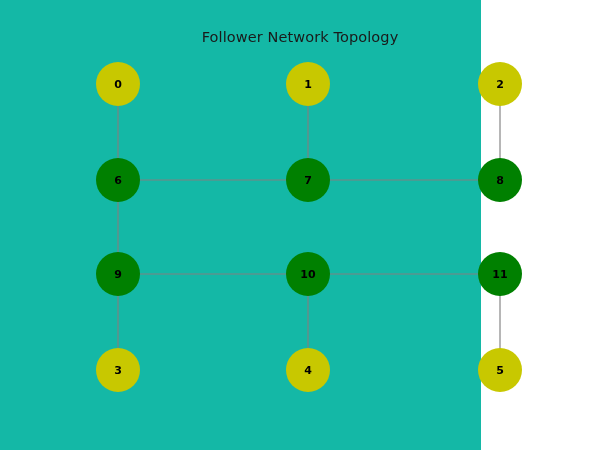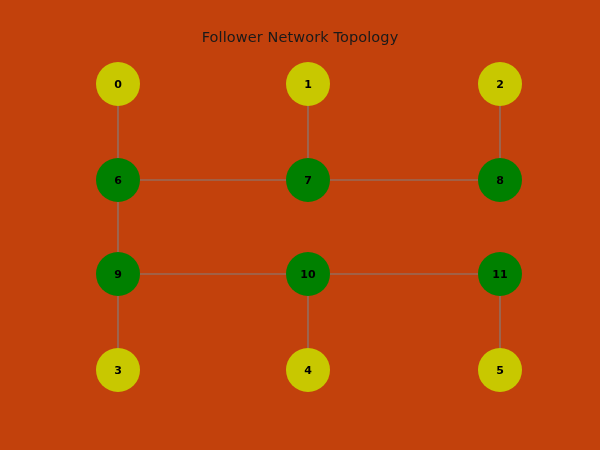--- a/index.html
+++ b/index.html
@@ -8,23 +8,23 @@
     background: #ffffff;
   }
   body {
     width: 600px;
     height: 450px;
     overflow: hidden;
     font-family: "DejaVu Sans", sans-serif;
   }
   #figure {
     position: relative;
-    width: 600px;
+    width: 481px;
     height: 450px;
-    background: #c2410c;
+    background: #14b8a6;
   }
   #chart-title {
     position: absolute;
     top: 29px;
     left: 0;
     width: 600px;
     text-align: center;
     font-size: 14.5px;
     color: #1a1a1a;
     font-family: "DejaVu Sans", sans-serif;

